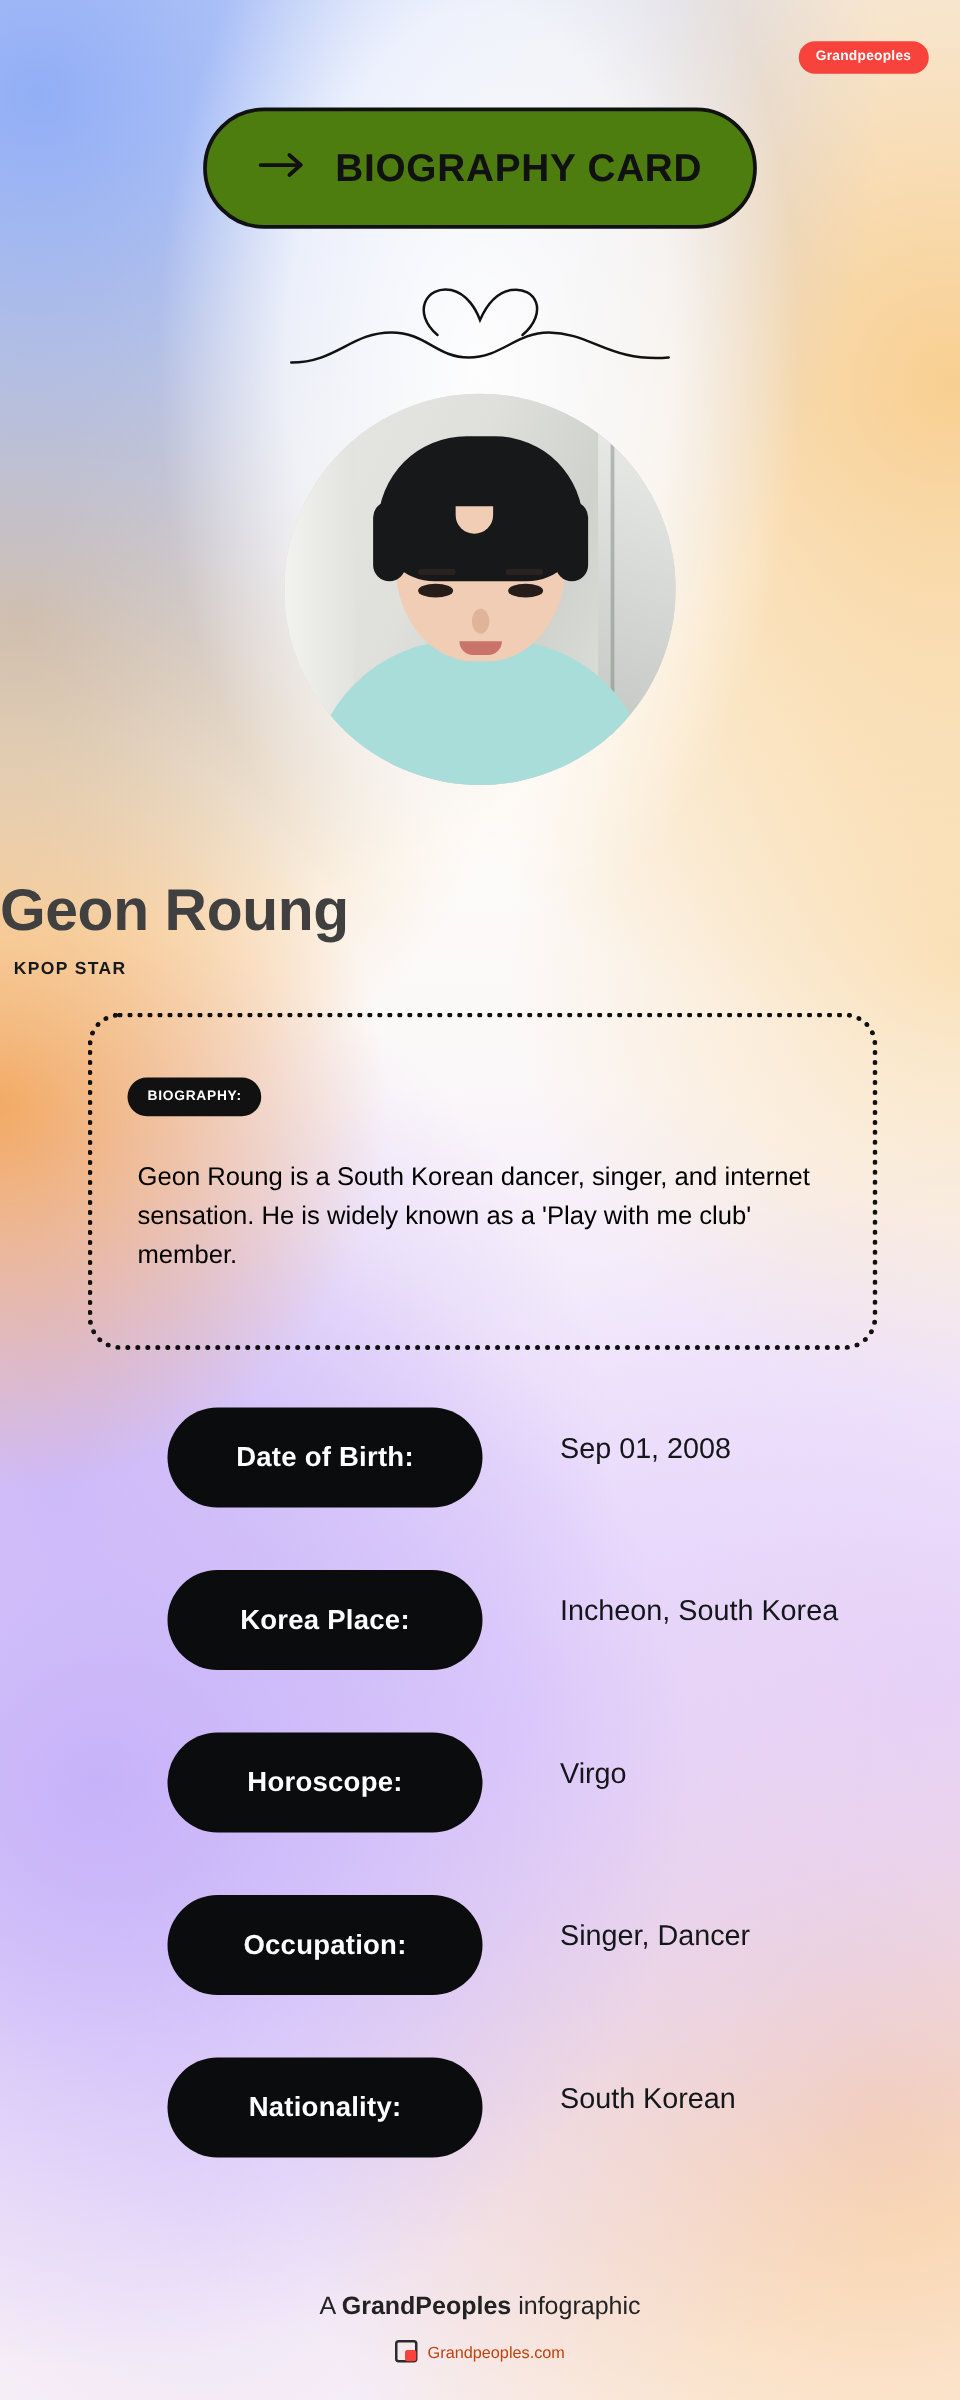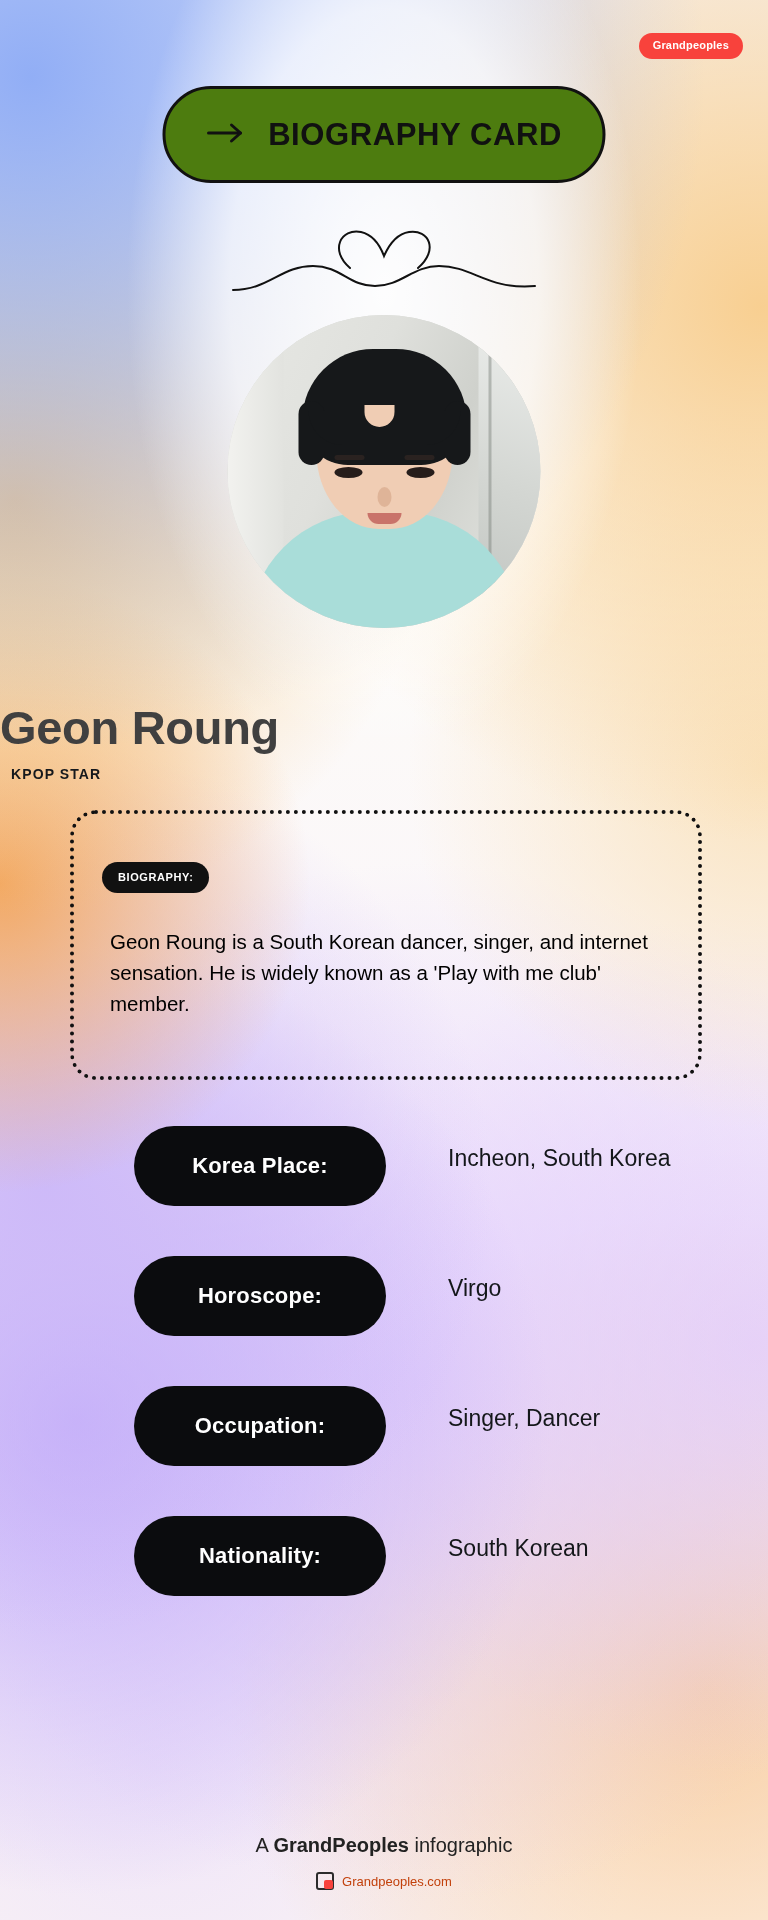--- a/index.html
+++ b/index.html
@@ -377,20 +377,24 @@
   <div class="person-name">Geon Roung</div>
   <div class="person-role">KPOP STAR</div>
 
   <div class="bio-box">
     <div class="bio-tag">BIOGRAPHY:</div>
     <div class="bio-text">Geon Roung is a South Korean dancer, singer, and internet sensation. He is widely known as a 'Play with me club' member.</div>
   </div>
 
   <div class="facts">
     <div class="fact-row">
+      <div class="fact-label">Date of Birth:</div>
+      <div class="fact-value">Sep 01, 2008</div>
+    </div>
+    <div class="fact-row">
       <div class="fact-label">Korea Place:</div>
       <div class="fact-value">Incheon, South Korea</div>
     </div>
     <div class="fact-row">
       <div class="fact-label">Horoscope:</div>
       <div class="fact-value">Virgo</div>
     </div>
     <div class="fact-row">
       <div class="fact-label">Occupation:</div>
       <div class="fact-value">Singer, Dancer</div>

